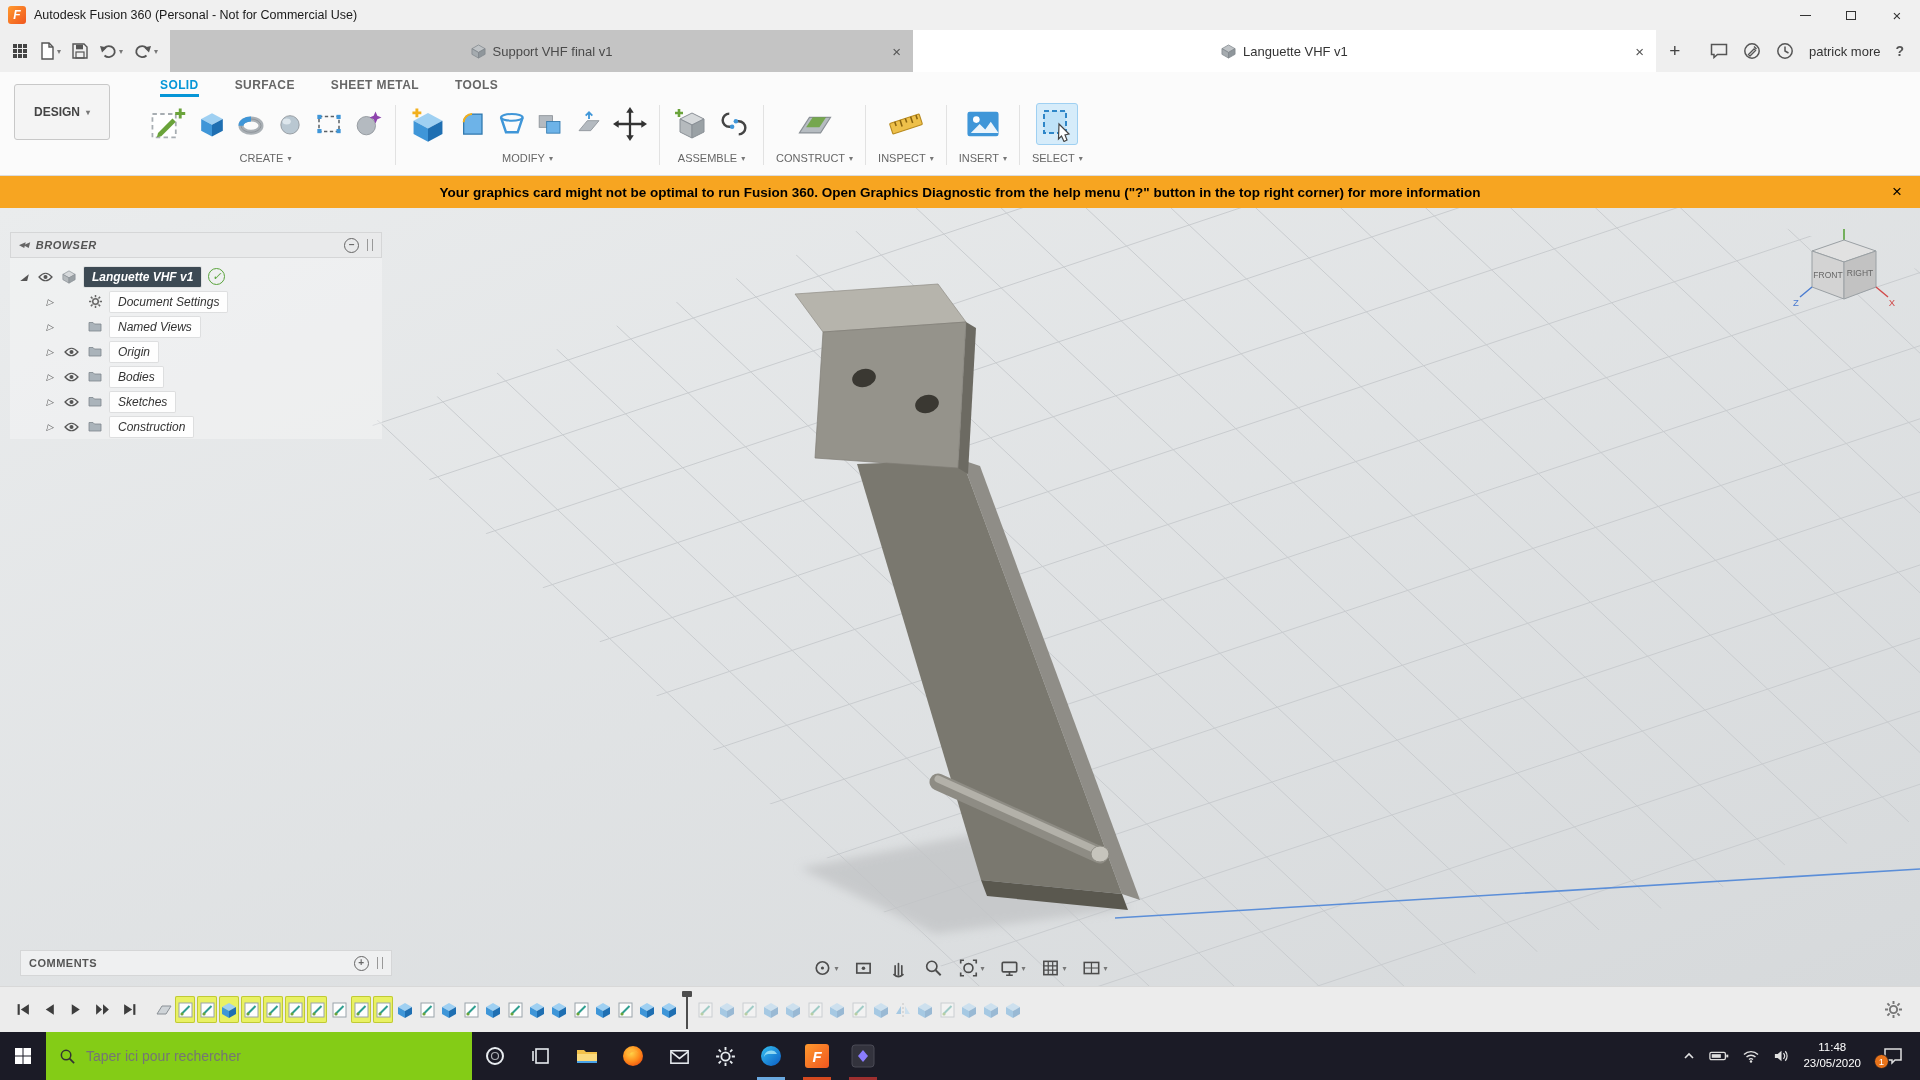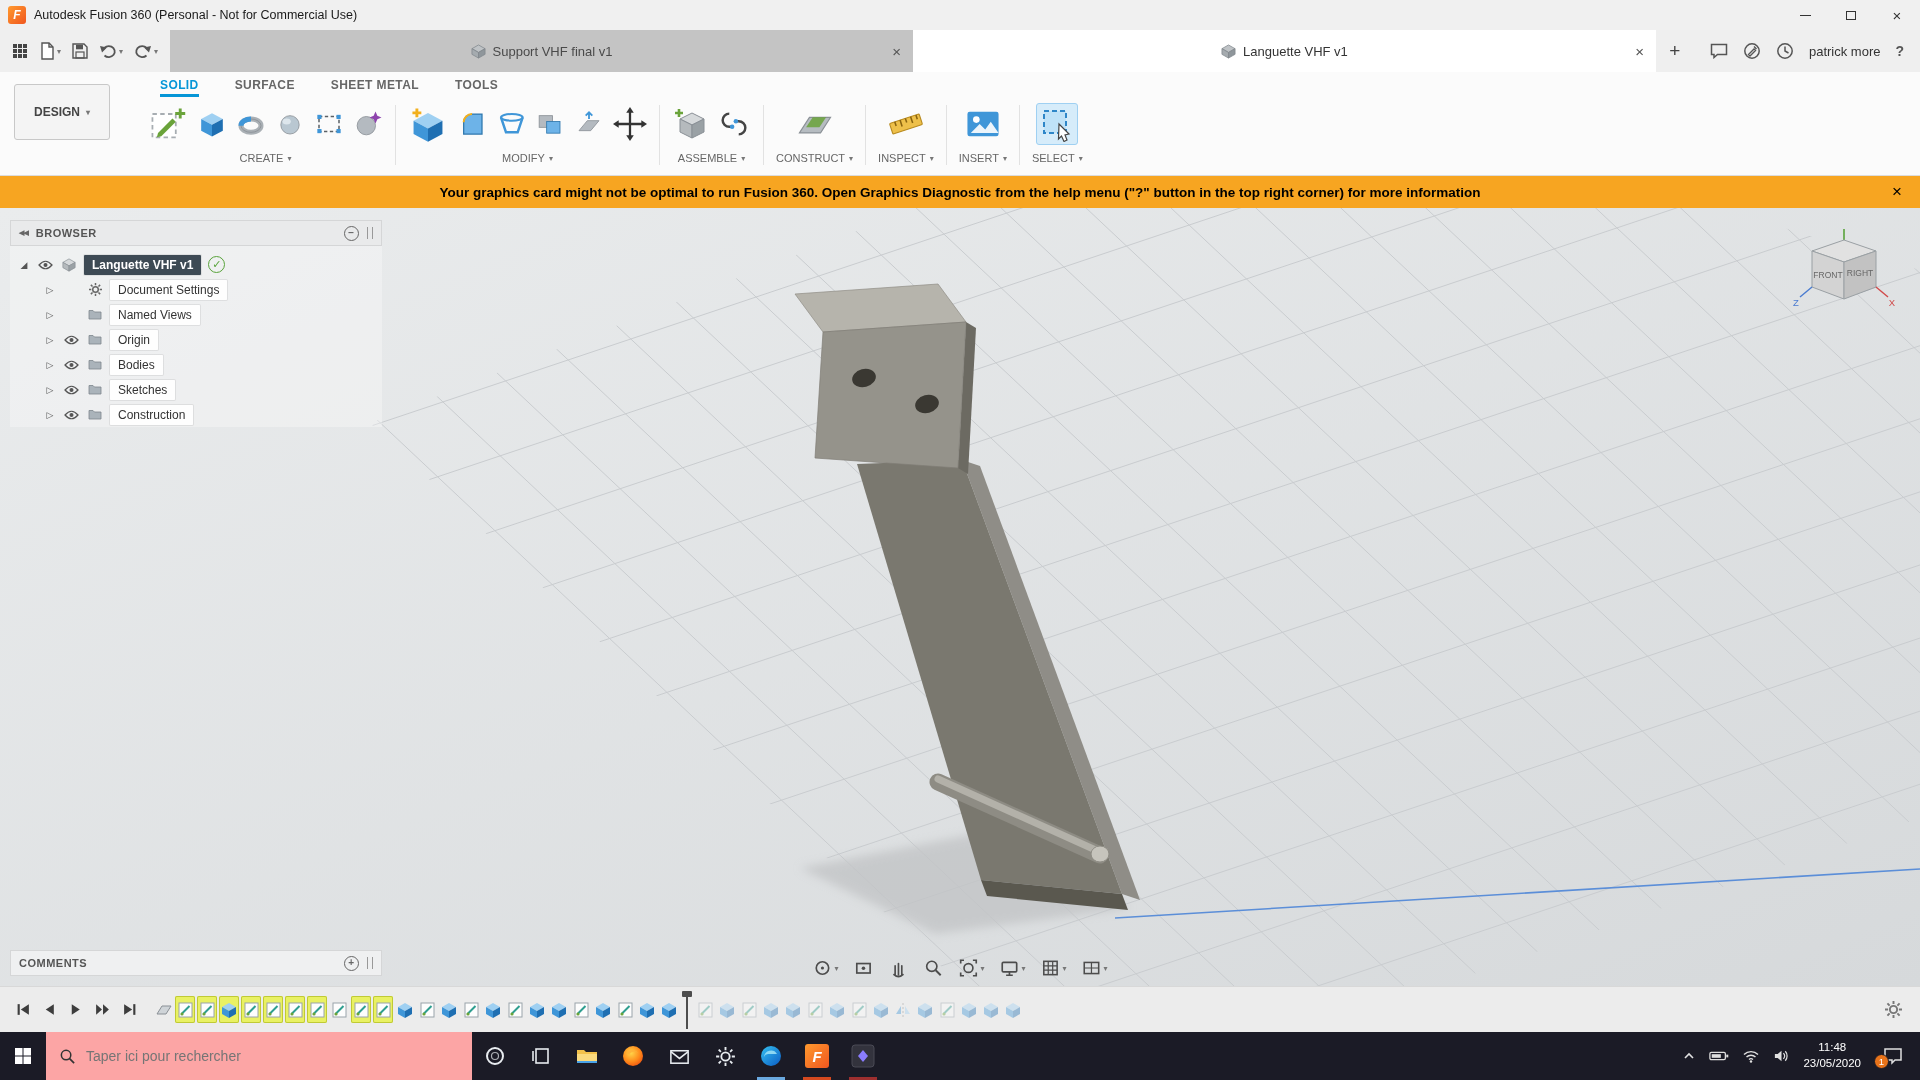--- a/index.html
+++ b/index.html
@@ -45,38 +45,38 @@
 
   
   .warning { height: 32px; background: #f7a521; color: #000000; display: flex; align-items: center; justify-content: center; font-size: 13.5px; font-weight: bold; position: relative; flex: 0 0 auto; }
   .warning-close { position: absolute; right: 18px; font-size: 17px; font-weight: normal; }
 
   
   .viewport { flex: 1; position: relative; overflow: hidden; }
   .viewport svg.scene { position: absolute; inset: 0; width: 100%; height: 100%; display:block; }
 
   
-  .browser-panel { position: absolute; left: 10px; top: 12px; width: 372px; }
+  .browser-panel { position: absolute; left: 10px; top: 24px; width: 372px; font-style: italic; }
   .panel-head { height: 26px; background: #e9eaeb; border: 1px solid #d5d6d7; display: flex; align-items: center; gap: 8px; padding: 0 8px; font-size: 11px; font-weight: bold; color: #555; letter-spacing: .5px; }
   .panel-head .spacer { flex: 1; }
   .collapse-ic { font-size: 7px; color: #666; letter-spacing: -1px; }
   .circle-ic { width: 15px; height: 15px; border: 1.4px solid #666; border-radius: 50%; display:flex; align-items:center; justify-content:center; font-size:10px; color:#666; line-height:1; }
   .grip { width: 6px; height: 12px; border-left: 1.5px solid #999; border-right: 1.5px solid #999; }
   .br-rows { padding: 6px 0 0 0; background: rgba(252,253,253,0.35); }
   .br-row { height: 25px; display: flex; align-items: center; gap: 7px; padding-left: 34px; }
   .br-row.root { padding-left: 8px; }
   .caret { font-size: 9px; color: #555; width: 12px; text-align: center; }
   .eye-slot { width: 17px; display:flex; justify-content:center; }
   .tico { width: 16px; display:flex; justify-content:center; }
   .chip { padding: 3px 8px; background: rgba(255,255,255,0.92); font-size: 12px; color: #333; border-radius: 1px; box-shadow: 0 0 0 1px rgba(0,0,0,0.07); white-space: nowrap; }
   .chip-dark { background: #3d4a54; color: #fff; font-weight: bold; }
   .check { width: 17px; height: 17px; border: 1.6px solid #58a33a; border-radius: 50%; color: #58a33a; font-size: 11px; display: flex; align-items: center; justify-content: center; }
 
   
-  .comments-bar { position: absolute; left: 10px; bottom: 10px; width: 372px; height: 26px; background: #eff0f1; border: 1px solid #d5d6d7; display: flex; align-items: center; gap: 8px; padding: 0 8px; font-size: 11px; font-weight: bold; color: #555; letter-spacing: .5px; }
+  .comments-bar { position: absolute; left: 20px; bottom: 10px; width: 372px; height: 26px; background: #eff0f1; border: 1px solid #d5d6d7; display: flex; align-items: center; gap: 8px; padding: 0 8px; font-size: 11px; font-weight: bold; color: #555; letter-spacing: .5px; }
 
   
   .viewcube { position: absolute; right: 22px; top: 18px; }
   .viewcube text { font-family: "Liberation Sans", sans-serif; }
 
   
   .navbar { position: absolute; left: 50%; bottom: 8px; transform: translateX(-50%); display: flex; align-items: center; gap: 15px; }
   .nav-btn { display: flex; align-items: center; gap: 2px; }
 
   
@@ -90,21 +90,21 @@
   .tlm-tab { width: 10px; height: 6px; background: #4d4d4d; border-radius: 1px; }
   .tlm-line { width: 2px; flex: 1; background: #4d4d4d; }
   .tl-gear { padding: 0 18px; display:flex; align-items:center; }
 
   
   .taskbar { height: 48px; background: #1b1b26; display: flex; align-items: center; color: #eee; flex: 0 0 auto; }
   .tb-btn { width: 46px; height: 48px; display: flex; align-items: center; justify-content: center; position: relative; flex: 0 0 auto; }
   .tb-btn.run::after { content:""; position:absolute; bottom:0; left:9px; right:9px; height:3px; background:#6aa9e0; }
   .tb-btn.run-f::after { background:#d4491f; }
   .tb-btn.run-d::after { background:#9e2f2f; }
-  .tb-search { width: 426px; height: 48px; background: #fca5a5; display: flex; align-items: center; gap: 10px; padding: 0 13px; flex: 0 0 auto; }
+  .tb-search { width: 426px; height: 48px; background: #84cc16; display: flex; align-items: center; gap: 10px; padding: 0 13px; flex: 0 0 auto; }
   .tb-search input { border: none; outline: none; flex: 1; font-size: 14px; color: #444; font-family: "Liberation Sans", sans-serif; background: transparent; }
   .tray { margin-left: auto; display: flex; align-items: center; gap: 13px; padding-right: 8px; }
   .clock { text-align: center; font-size: 11.5px; line-height: 1.35; color: #fff; }
   .notif { position: relative; width: 38px; display: flex; justify-content: center; }
   .badge { position: absolute; left: 0px; bottom: -4px; min-width: 15px; height: 15px; border-radius: 50%; background: #e8731a; color: #fff; font-size: 9.5px; display: flex; align-items: center; justify-content: center; border: 1px solid #1b1b26; }
 </style>
 </head>
 <body>
 
 <div class="screen">

